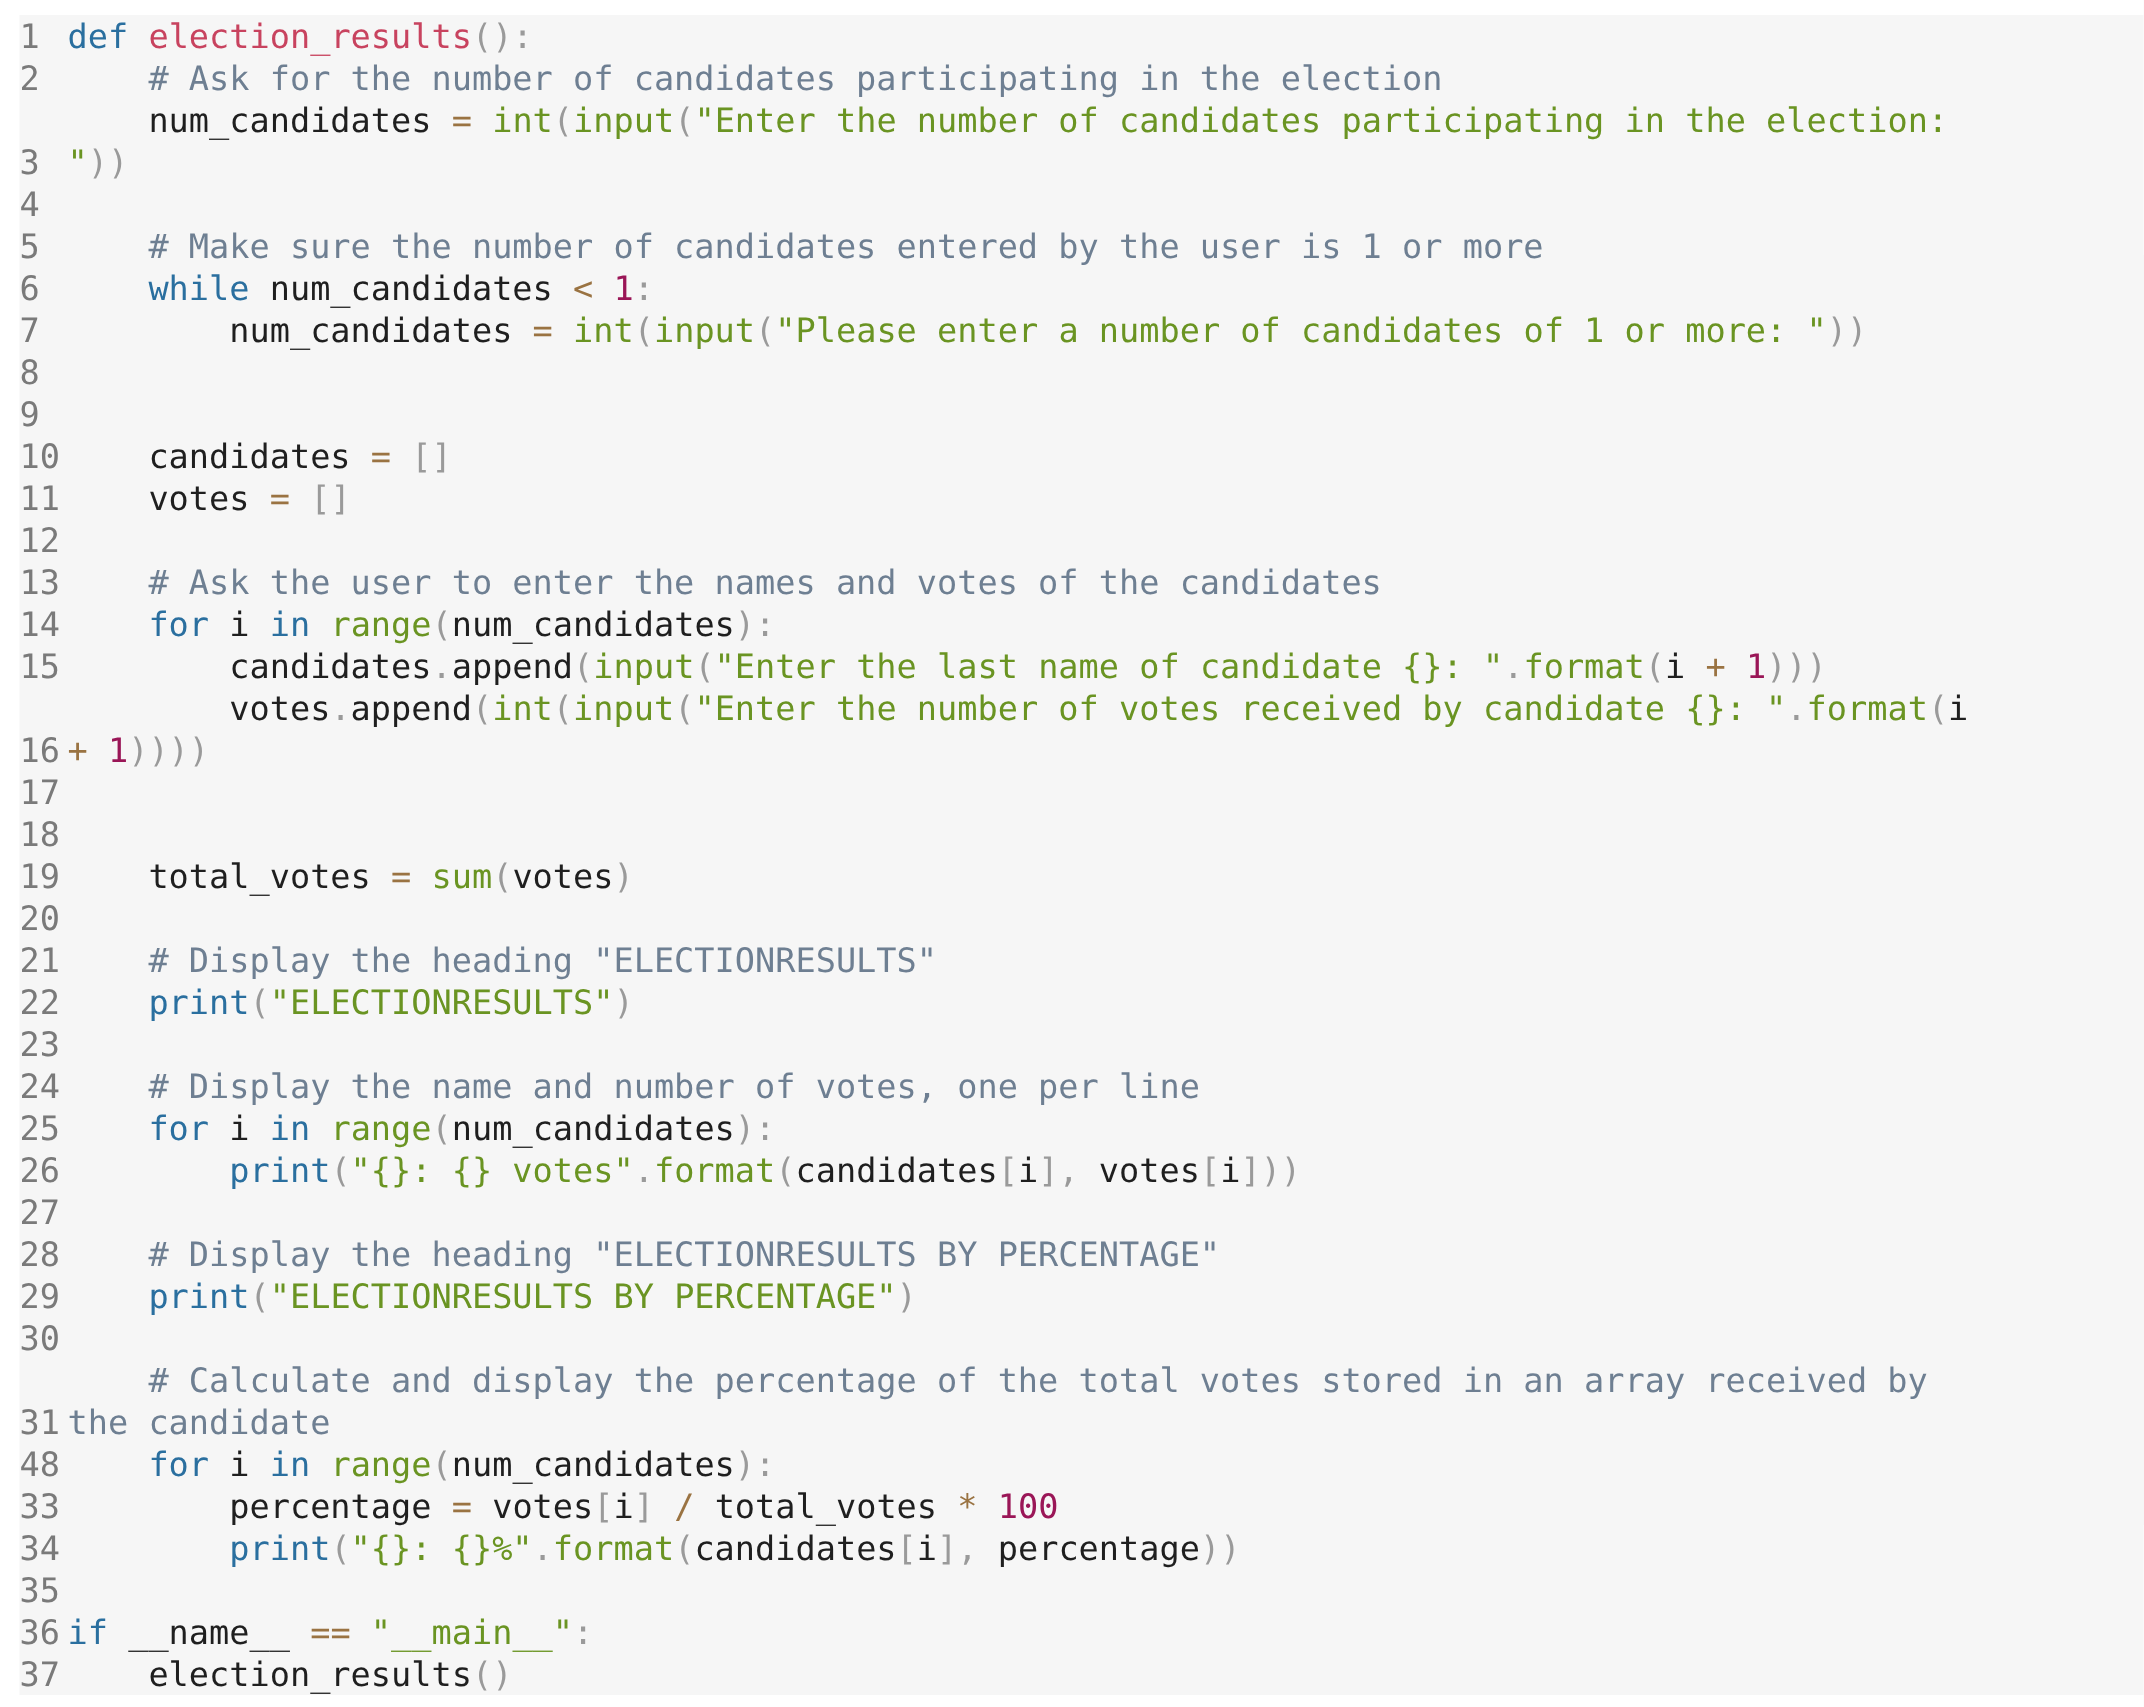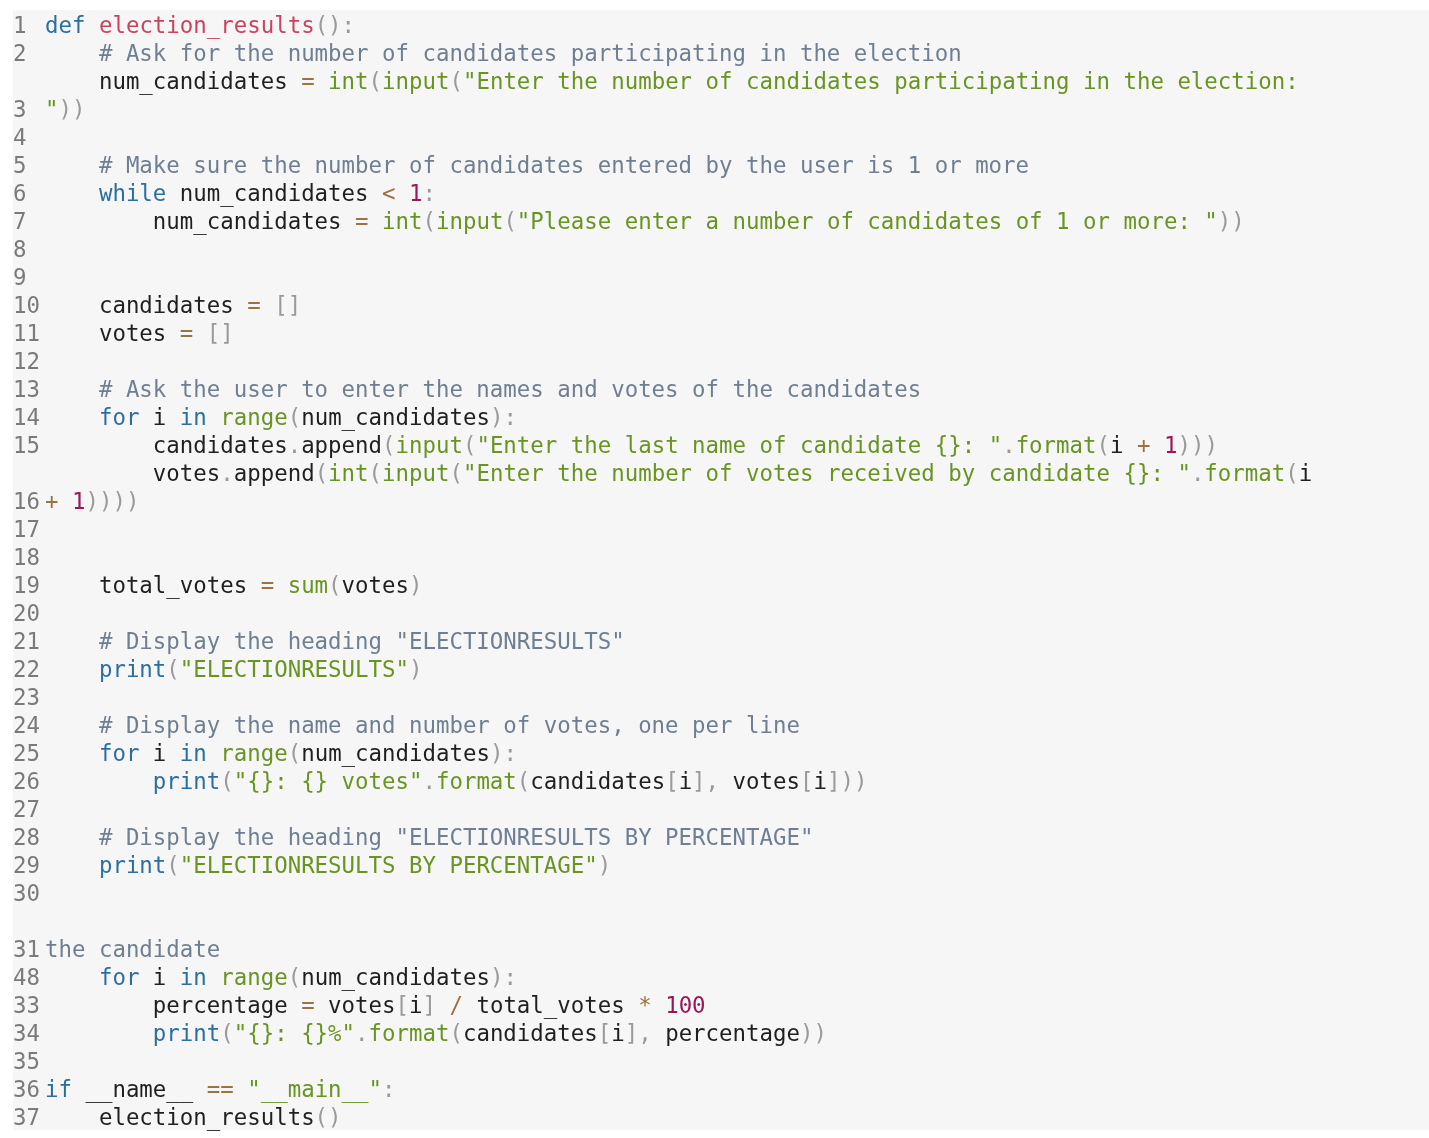--- a/index.html
+++ b/index.html
@@ -54,21 +54,21 @@
     <div class="line" style="top: 617px;"><span class="ln">21</span><span class="tx"><span class="id">    </span><span class="cm"># Display the heading "ELECTIONRESULTS"</span></span></div>
     <div class="line" style="top: 645px;"><span class="ln">22</span><span class="tx"><span class="id">    </span><span class="kw">print</span><span class="pu">(</span><span class="st">"ELECTIONRESULTS"</span><span class="pu">)</span></span></div>
     <div class="line" style="top: 673px;"><span class="ln">23</span><span class="tx"></span></div>
     <div class="line" style="top: 701px;"><span class="ln">24</span><span class="tx"><span class="id">    </span><span class="cm"># Display the name and number of votes, one per line</span></span></div>
     <div class="line" style="top: 729px;"><span class="ln">25</span><span class="tx"><span class="id">    </span><span class="kw">for</span><span class="id"> i </span><span class="kw">in</span><span class="id"> </span><span class="bi">range</span><span class="pu">(</span><span class="id">num_candidates</span><span class="pu">):</span></span></div>
     <div class="line" style="top: 757px;"><span class="ln">26</span><span class="tx"><span class="id">        </span><span class="kw">print</span><span class="pu">(</span><span class="st">"{}: {} votes"</span><span class="pu">.</span><span class="bi">format</span><span class="pu">(</span><span class="id">candidates</span><span class="pu">[</span><span class="id">i</span><span class="pu">],</span><span class="id"> votes</span><span class="pu">[</span><span class="id">i</span><span class="pu">]))</span></span></div>
     <div class="line" style="top: 785px;"><span class="ln">27</span><span class="tx"></span></div>
     <div class="line" style="top: 813px;"><span class="ln">28</span><span class="tx"><span class="id">    </span><span class="cm"># Display the heading "ELECTIONRESULTS BY PERCENTAGE"</span></span></div>
     <div class="line" style="top: 841px;"><span class="ln">29</span><span class="tx"><span class="id">    </span><span class="kw">print</span><span class="pu">(</span><span class="st">"ELECTIONRESULTS BY PERCENTAGE"</span><span class="pu">)</span></span></div>
     <div class="line" style="top: 869px;"><span class="ln">30</span><span class="tx"></span></div>
-    <div class="line" style="top: 897px;"><span class="ln"></span><span class="tx"><span class="id">    </span></span></div>
+    <div class="line" style="top: 897px;"><span class="ln"></span><span class="tx"><span class="id">    </span><span class="cm"># Calculate and display the percentage of the total votes stored in an array received by</span></span></div>
     <div class="line" style="top: 925px;"><span class="ln">31</span><span class="tx"><span class="cm">the candidate</span></span></div>
     <div class="line" style="top: 953px;"><span class="ln">48</span><span class="tx"><span class="id">    </span><span class="kw">for</span><span class="id"> i </span><span class="kw">in</span><span class="id"> </span><span class="bi">range</span><span class="pu">(</span><span class="id">num_candidates</span><span class="pu">):</span></span></div>
     <div class="line" style="top: 981px;"><span class="ln">33</span><span class="tx"><span class="id">        percentage </span><span class="op">=</span><span class="id"> votes</span><span class="pu">[</span><span class="id">i</span><span class="pu">]</span><span class="id"> </span><span class="op">/</span><span class="id"> total_votes </span><span class="op">*</span><span class="id"> </span><span class="nu">100</span></span></div>
     <div class="line" style="top: 1009px;"><span class="ln">34</span><span class="tx"><span class="id">        </span><span class="kw">print</span><span class="pu">(</span><span class="st">"{}: {}%"</span><span class="pu">.</span><span class="bi">format</span><span class="pu">(</span><span class="id">candidates</span><span class="pu">[</span><span class="id">i</span><span class="pu">],</span><span class="id"> percentage</span><span class="pu">))</span></span></div>
     <div class="line" style="top: 1037px;"><span class="ln">35</span><span class="tx"></span></div>
     <div class="line" style="top: 1065px;"><span class="ln">36</span><span class="tx"><span class="kw">if</span><span class="id"> __name__ </span><span class="op">==</span><span class="id"> </span><span class="st">"__main__"</span><span class="pu">:</span></span></div>
     <div class="line" style="top: 1093px;"><span class="ln">37</span><span class="tx"><span class="id">    election_results</span><span class="pu">()</span></span></div>
   </div>
 
 </body></html>

